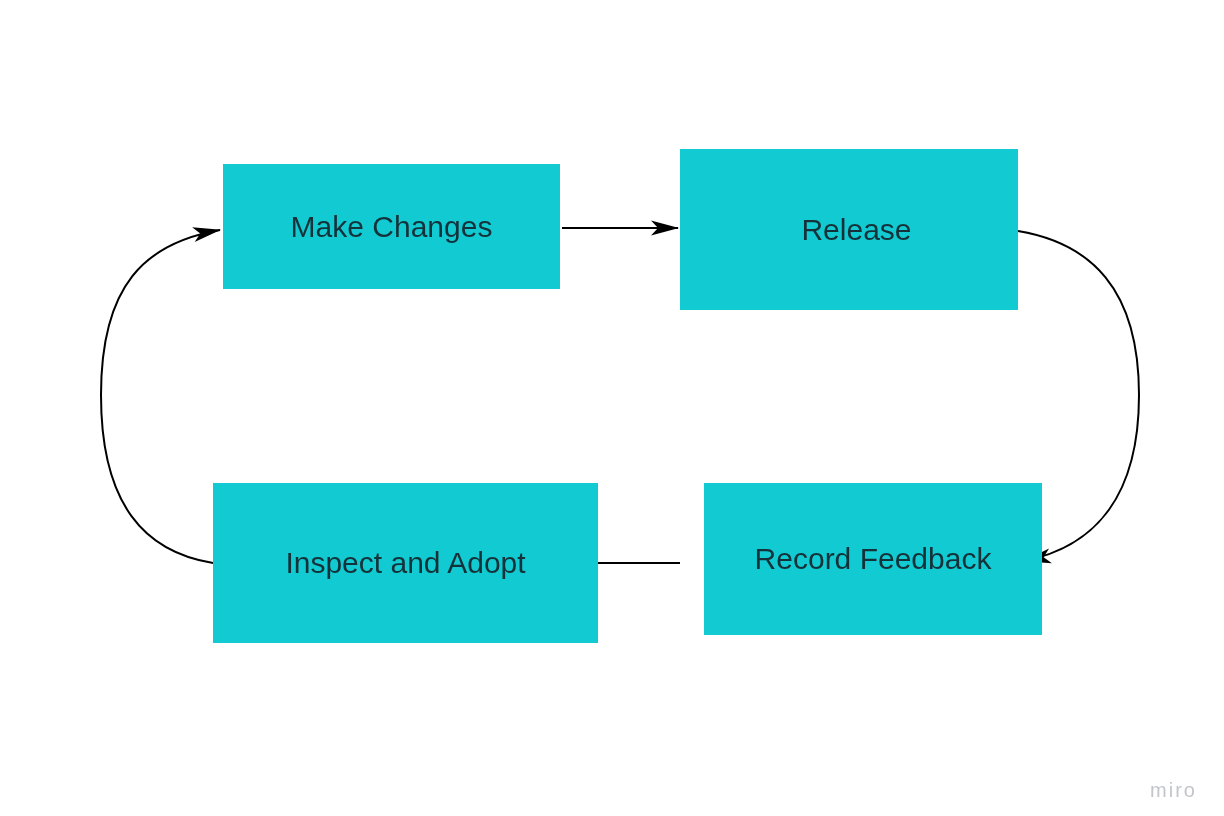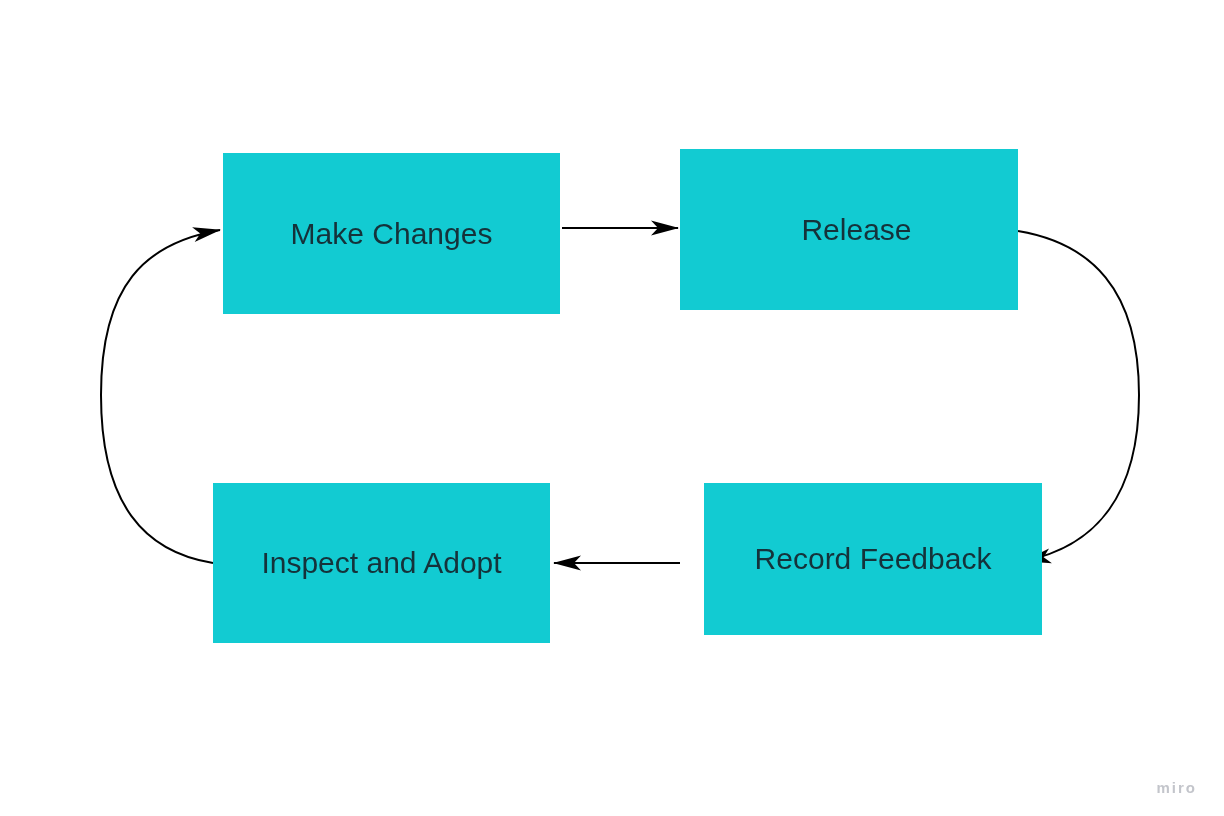--- a/index.html
+++ b/index.html
@@ -40,32 +40,32 @@
     display: flex;
     align-items: center;
     justify-content: center;
     background: var(--node-fill);
     color: var(--node-text);
     font-size: 30px;
     line-height: 1.2;
     text-align: center;
     white-space: nowrap;
   }
-  .node-make-changes    { left: 223px; top: 153px; width: 337px; height: 161px; }
+  .node-make-changes    { left: 223px; top: 164px; width: 337px; height: 125px; }
   .node-release         { left: 680px; top: 149px; width: 338px; height: 161px; padding-left: 15px; }
-  .node-inspect-adopt   { left: 213px; top: 483px; width: 337px; height: 160px; }
+  .node-inspect-adopt   { left: 213px; top: 483px; width: 385px; height: 160px; }
   .node-record-feedback { left: 680px; top: 483px; width: 338px; height: 152px; margin-left: 24px; }
   .watermark {
     position: absolute;
     right: 27px;
-    bottom: 20px;
+    bottom: 14px;
     color: var(--watermark);
-    font-size: 15px;
+    font-size: 20px;
     letter-spacing: 2px;
-    font-weight: 700;
+    font-weight: 400;
     user-select: none;
   }
 </style>
 </head>
 <body>
 
 <div class="canvas">
 
   <svg class="arrow-layer" viewBox="0 0 1224 816" xmlns="http://www.w3.org/2000/svg">
     <defs>

